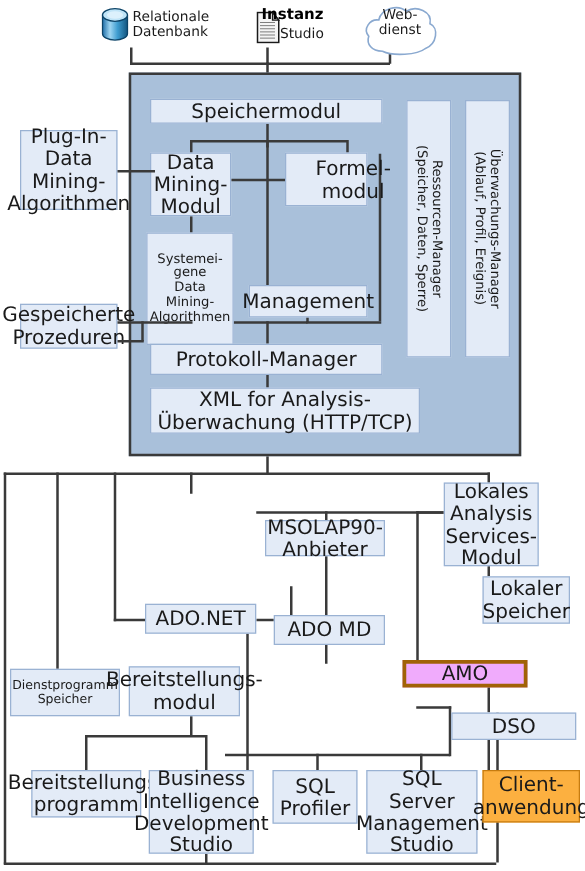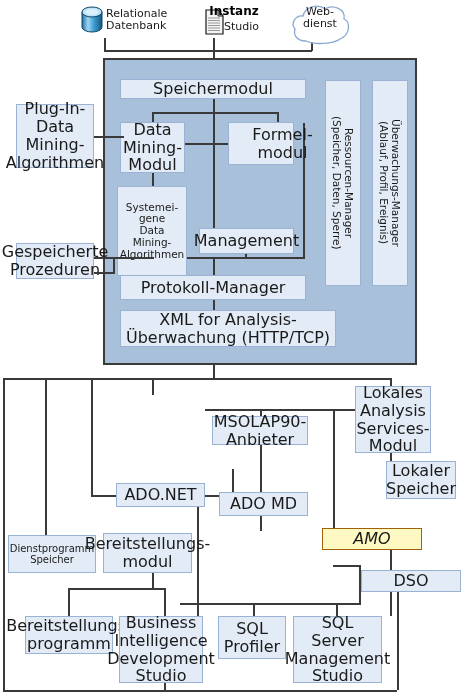--- a/index.html
+++ b/index.html
@@ -34,23 +34,22 @@
     text-align: center;
     background: #e3ebf7;
     border: 1px solid #9ab2d3;
     color: #1a1a1a;
     font-size: 16px;
     line-height: 1.12;
     padding: 1px 2px;
     white-space: pre-line;
   }
   .node.gray {
-    background: #fef9c3;
-    border: 1px solid #a16207;
-    font-style: italic;
+    background: #f0abfc;
+    border: 3px solid #a16207;
   }
   .node.orange {
     background: #fcb040;
     border: 1px solid #c77c10;
   }
 
   
   #instance-box {
     position: absolute;
     left: 103px; top: 58px;
@@ -254,14 +253,16 @@
   <div class="node" style="left:119px; top:616px; width:84px; height:67px;">Business
 Intelligence
 Development
 Studio</div>
   <div class="node" style="left:218px; top:616px; width:68px; height:43px;">SQL
 Profiler</div>
   <div class="node" style="left:293px; top:616px; width:89px; height:67px;">SQL
 Server
 Management
 Studio</div>
+  <div class="node orange" style="left:386px; top:616px; width:78px; height:42px;">Client-
+anwendung</div>
 
 </div>
 
 </body></html>

